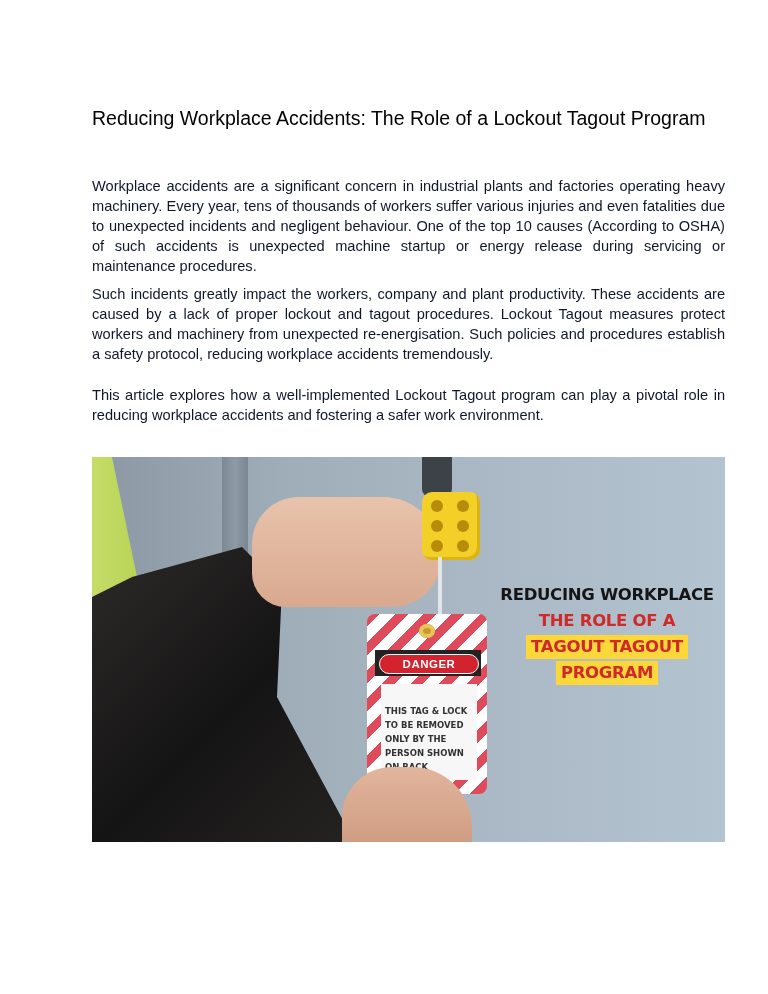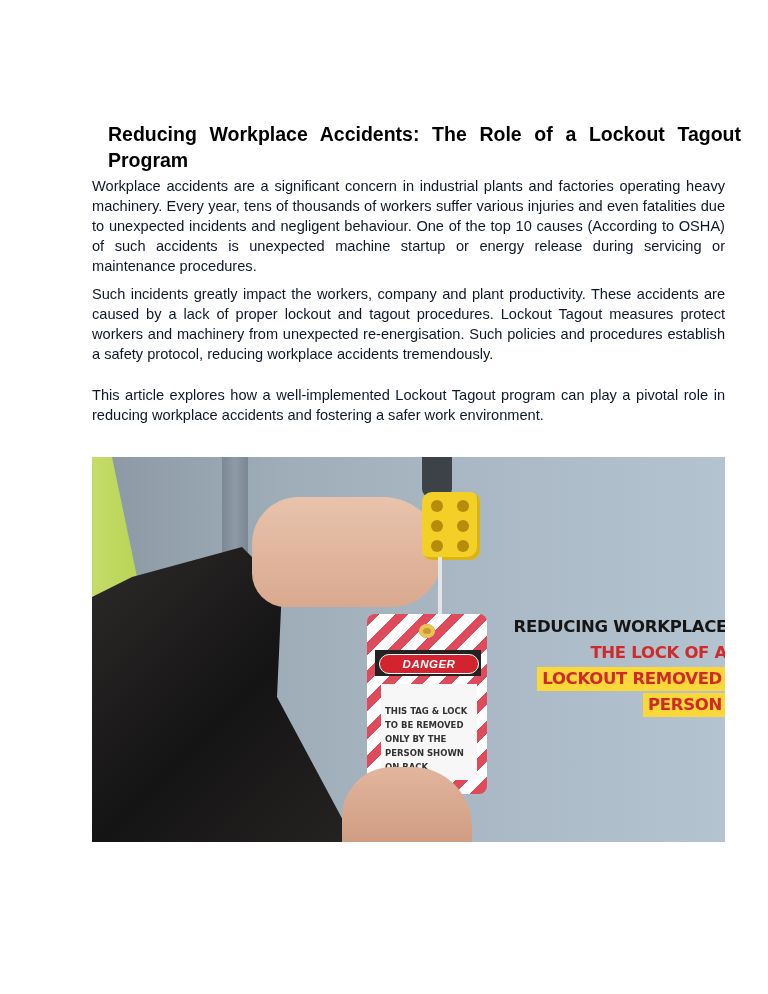--- a/index.html
+++ b/index.html
@@ -1,18 +1,18 @@
 <!DOCTYPE html>
 <html><head>
 <meta charset="utf-8">
 <style>
   html, body { margin:0; padding:0; background:#ffffff; }
   body { width:768px; height:994px; position:relative; overflow:hidden; font-family:"Liberation Sans", sans-serif; color:#000; }
   .page { position:absolute; left:92px; top:0; width:633px; }
-  h1 { position:absolute; left:0; top:105px; width:633px; margin:16px; font-size:19.5px; font-weight:bold; line-height:26px; text-align:justify; text-align-last:left; }
+  h1 { position:absolute; left:0; top:105px; width:633px; margin:0; font-size:19.5px; font-weight:normal; line-height:26px; text-align:justify; text-align-last:left; }
   .para { position:absolute; left:0; width:633px; margin:0; font-size:14.6px; line-height:20px; text-align:justify; text-align-last:left; color:#0f172a; }
   .p1 { top:176px; }
   .p2 { top:284px; }
   .p3 { top:385px; }
 
   .hero { position:absolute; left:92px; top:457px; width:633px; height:385px; overflow:hidden; background:#9aa8b3; }
   .wall { position:absolute; inset:0; background:linear-gradient(90deg,#8b98a3 0%,#9fadb8 30%,#a9b8c4 60%,#b3c3cf 100%); }
   .wall-seam { position:absolute; left:130px; top:0; width:26px; height:385px; background:linear-gradient(90deg,#7c8994,#8e9ba6,#7a8792); }
   .vest { position:absolute; left:0; top:0; width:70px; height:385px; background:linear-gradient(90deg,#c5dc6a,#b2d04a); clip-path:polygon(0 0,20px 0,70px 240px,40px 385px,0 385px); }
   .sleeve { position:absolute; left:0; top:80px; width:260px; height:305px; background:linear-gradient(135deg,#2d2b2a,#151414 55%,#252322); border-radius:0 60px 0 0; clip-path:polygon(0 60px,40px 40px,150px 10px,190px 50px,185px 160px,260px 300px,260px 305px,0 305px); }
@@ -20,24 +20,24 @@
   .hand-bot { position:absolute; left:250px; top:310px; width:130px; height:75px; background:linear-gradient(180deg,#e2b59c,#cf9d84); border-radius:50px 60px 0 0; }
   .hasp-arm { position:absolute; left:330px; top:0; width:30px; height:40px; background:#3d4248; border-radius:0 0 8px 8px; }
   .hasp { position:absolute; left:330px; top:35px; width:58px; height:68px; background:#f3d027; border-radius:10px; box-shadow:inset -3px -3px 0 #d9b414; }
   .hasp span { position:absolute; width:12px; height:12px; border-radius:50%; background:#b78c0a; }
   .cable { position:absolute; left:346px; top:100px; width:4px; height:60px; background:#e3e6e9; }
   .tag { position:absolute; left:275px; top:157px; width:120px; height:180px; background:#fff; border-radius:8px;
          background-image:repeating-linear-gradient(135deg,#e04b5c 0 9px,#ffffff 9px 20px); }
   .tag-inner { position:absolute; left:14px; top:70px; right:10px; bottom:14px; background:#f7f7f7; }
   .grommet { position:absolute; left:52px; top:10px; width:16px; height:14px; border-radius:50%; background:#c79a2c; box-shadow:inset 0 0 0 4px #e7c55c; }
   .danger-bar { position:absolute; left:8px; top:36px; width:106px; height:26px; background:#222; }
-  .danger-oval { position:absolute; left:4px; top:4px; width:98px; height:18px; border-radius:10px; background:#d2232e; border:1px solid #fff; color:#fff; font-weight:bold; font-size:11.5px; text-align:center; line-height:18px; letter-spacing:0.5px;font-style:italic; }
+  .danger-oval { position:absolute; left:4px; top:4px; width:98px; height:18px; border-radius:10px; background:#d2232e; border:1px solid #fff; color:#fff; font-weight:bold; font-size:11.5px; text-align:center; line-height:18px; letter-spacing:0.5px; }
   .tag-text { position:absolute; left:4px; top:20px; width:90px; font-size:8.5px; line-height:14px; font-weight:bold; color:#333; font-family:"DejaVu Sans", sans-serif; white-space:pre-line; }
 
-  .overlay { position:absolute; left:395px; top:125px; width:240px; text-align:right; font-family:"DejaVu Sans", sans-serif; font-weight:bold; line-height:26px;margin-top:32px; }
+  .overlay { position:absolute; left:395px; top:125px; width:240px; text-align:center; font-family:"DejaVu Sans", sans-serif; font-weight:bold; line-height:26px; }
   .ov-line { display:block; font-size:16.5px; letter-spacing:-0.3px; }
   .ov-black { color:#151515; }
   .ov-red { color:#cf2a2a; }
   .ov-hl { display:inline-block; background:#fbd73a; padding:0 5px; line-height:24px; margin:1px 0; }
 </style>
 </head>
 <body>
 
 <div class="page">
   <h1>Reducing Workplace Accidents: The Role of a Lockout Tagout Program</h1>
@@ -72,17 +72,17 @@
 TO BE REMOVED
 ONLY BY THE
 PERSON SHOWN
 ON BACK</div>
     </div>
   </div>
   <div class="hand-bot"></div>
 
   <div class="overlay">
     <span class="ov-line ov-black">REDUCING WORKPLACE</span>
-    <span class="ov-line ov-red">THE LOCK OF A</span>
-    <span class="ov-line"><span class="ov-red ov-hl">LOCKOUT REMOVED</span></span>
-    <span class="ov-line"><span class="ov-red ov-hl">PERSON</span></span>
+    <span class="ov-line ov-red">THE ROLE OF A</span>
+    <span class="ov-line"><span class="ov-red ov-hl">TAGOUT TAGOUT</span></span>
+    <span class="ov-line"><span class="ov-red ov-hl">PROGRAM</span></span>
   </div>
 </div>
 
 </body></html>

